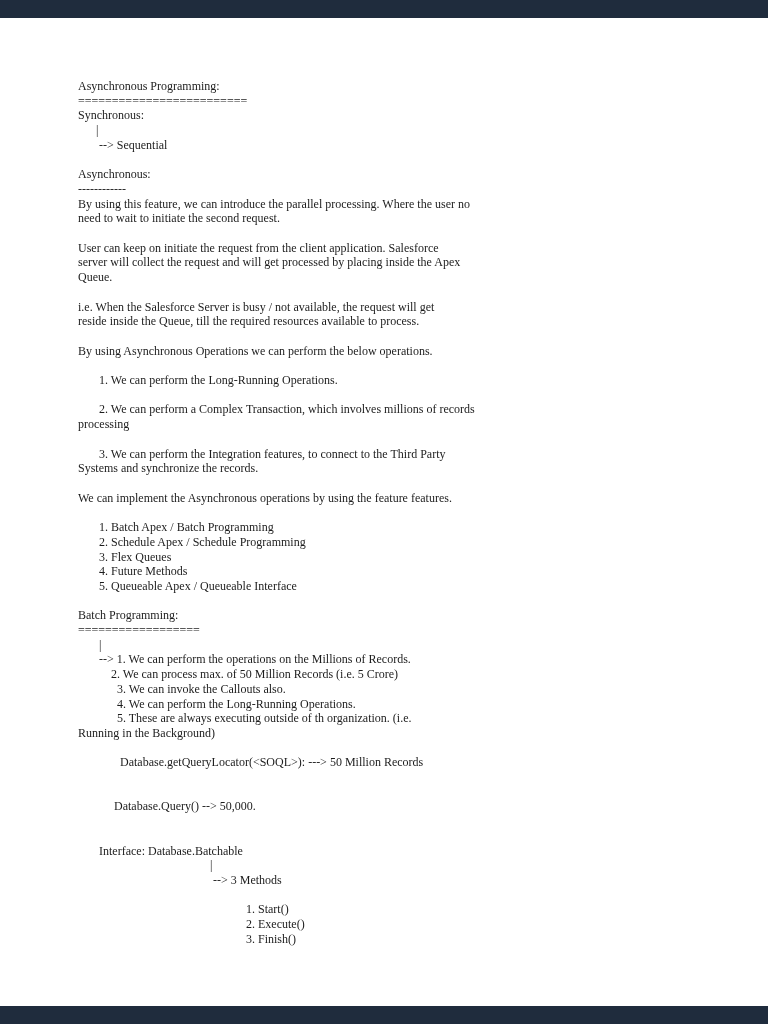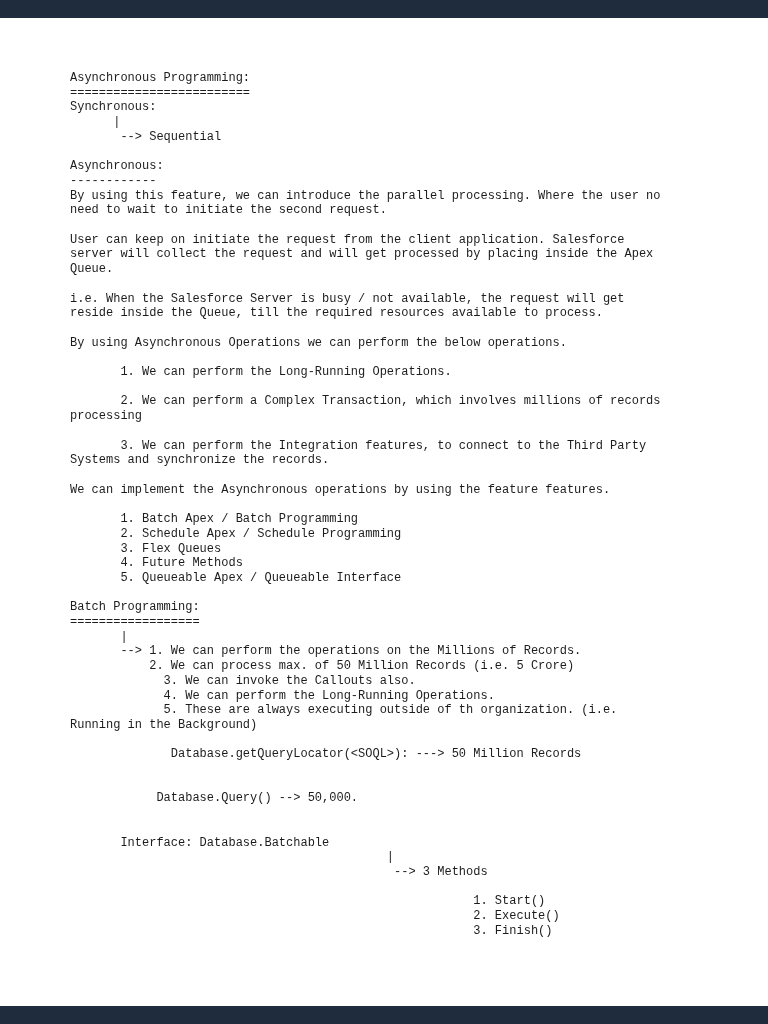--- a/index.html
+++ b/index.html
@@ -22,22 +22,22 @@
   }
   .viewer-bar{
     position:absolute;left:0;width:768px;height:18px;
     background:var(--bar-color);
   }
   .viewer-bar.top{top:0;}
   .viewer-bar.bottom{bottom:0;}
   pre.doc-text{
     position:absolute;
     left:70px;top:71px;
-    margin:0;padding:0;
-    font-family:Liberation Mono, monospace;
+    margin:8px;padding:0;
+    font-family:Liberation Serif, serif;
     font-size:12px;
     line-height:14.7px;
     color:var(--text-color);
     white-space:pre;
   }
 </style>
 </head>
 <body>
 
 <div class="screen">

